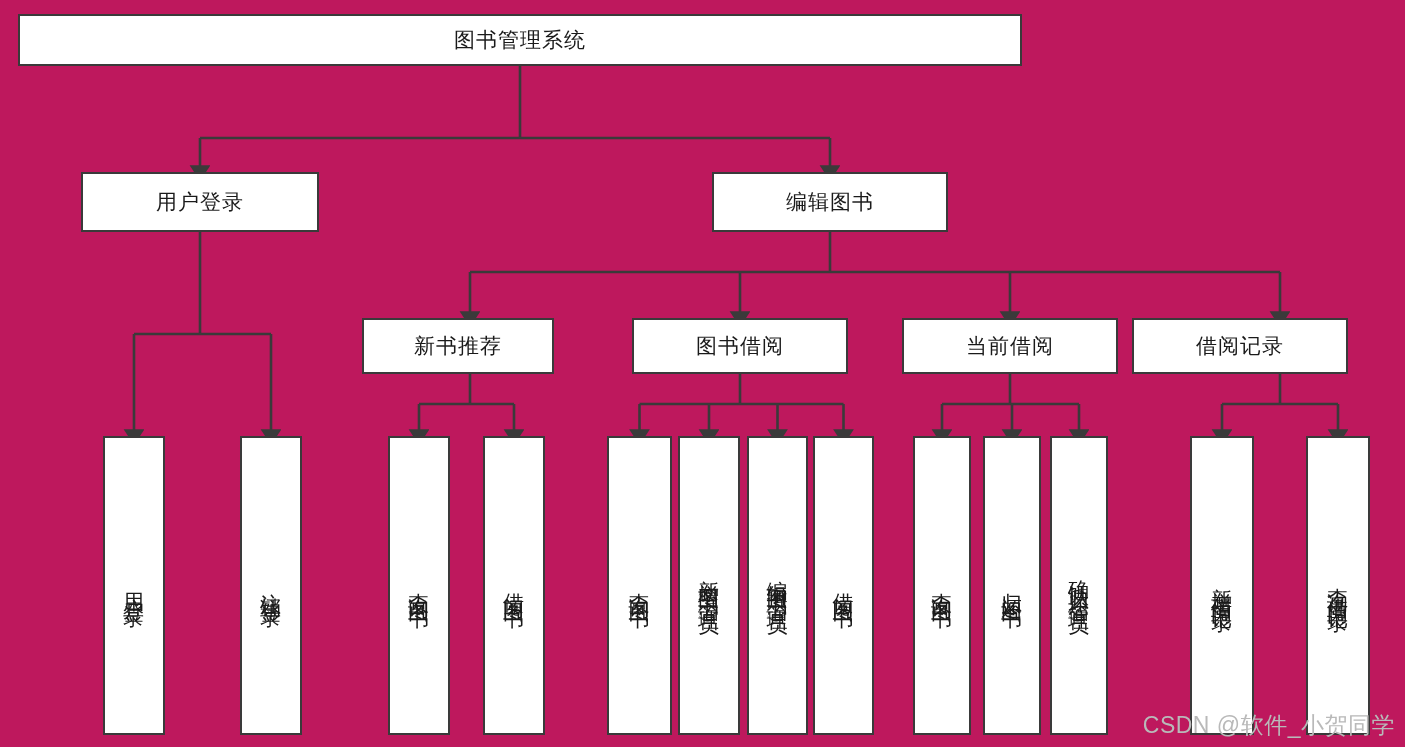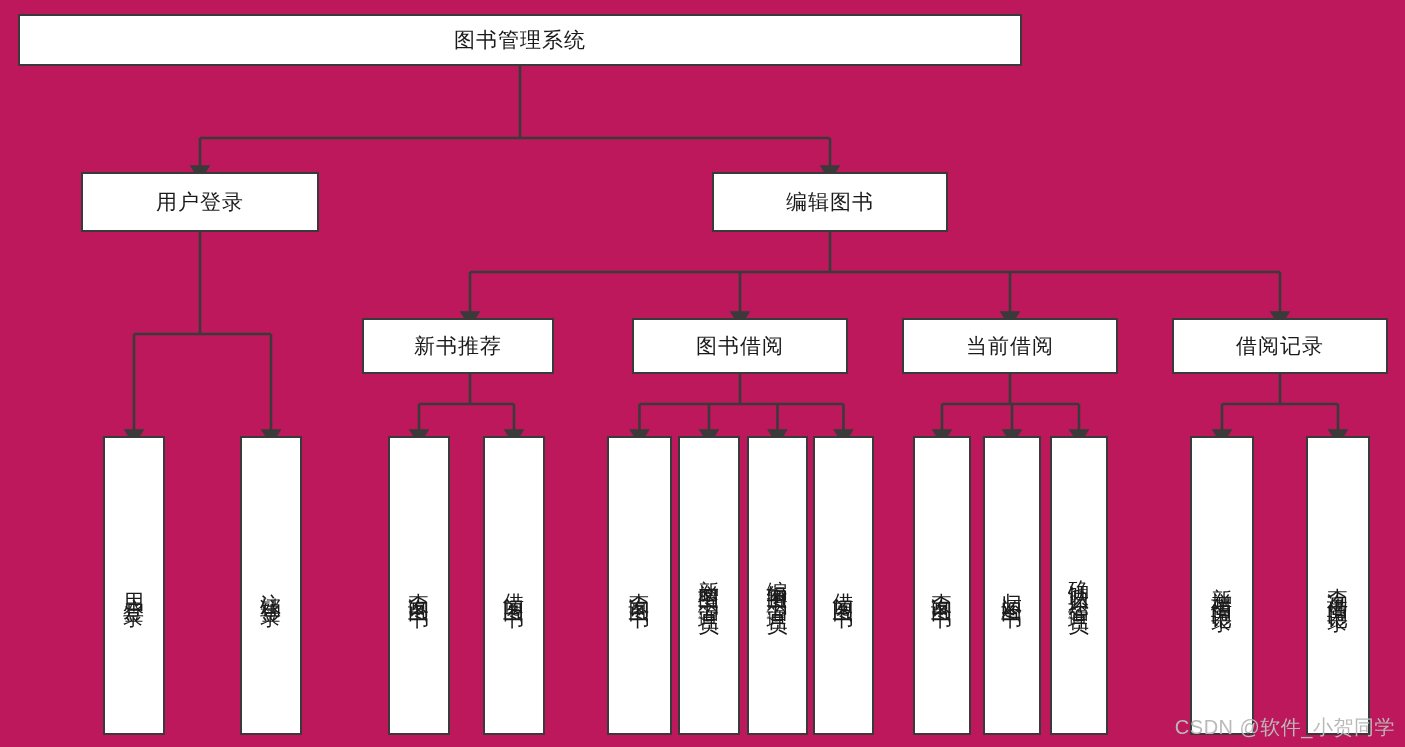--- a/index.html
+++ b/index.html
@@ -49,21 +49,21 @@
     white-space: nowrap;
     text-align: center;
   }
   .node.horiz .htext {
     white-space: nowrap;
   }
   #watermark {
     position: absolute;
     right: 10px;
     bottom: 6px;
-    font-size: 20px;
+    font-size: 23px;
     color: #b9b9b9;
     white-space: nowrap;
     letter-spacing: 0.5px;
   }
 </style>
 </head>
 <body>
 
 <div id="canvas">
   <svg id="edges" viewBox="0 0 1405 747" xmlns="http://www.w3.org/2000/svg">
@@ -120,21 +120,21 @@
       </div>
       <div class="node horiz" style="left: 362px; top: 318px; width: 192px; height: 56px; border-color: rgb(58, 58, 58); color: rgb(26, 26, 26);">
         <span class="htext">新书推荐</span>
       </div>
       <div class="node horiz" style="left: 632px; top: 318px; width: 216px; height: 56px; border-color: rgb(58, 58, 58); color: rgb(26, 26, 26); align-items: center;">
         <span class="htext">图书借阅</span>
       </div>
       <div class="node horiz" style="left: 902px; top: 318px; width: 216px; height: 56px; border-color: rgb(58, 58, 58); color: rgb(26, 26, 26); text-align: right;">
         <span class="htext">当前借阅</span>
       </div>
-      <div class="node horiz" style="left: 1172px; top: 318px; width: 216px; height: 56px; border-color: rgb(58, 58, 58); color: rgb(26, 26, 26);">
+      <div class="node horiz" style="left: 1132px; top: 318px; width: 216px; height: 56px; border-color: rgb(58, 58, 58); color: rgb(26, 26, 26);">
         <span class="htext">借阅记录</span>
       </div>
       <div class="node vert" style="left: 103px; top: 436px; width: 62px; height: 299px; border-color: rgb(58, 58, 58); color: rgb(26, 26, 26);">
         <span class="vtext">用户登录</span>
       </div>
       <div class="node vert" style="left: 240px; top: 436px; width: 62px; height: 299px; border-color: rgb(58, 58, 58); color: rgb(26, 26, 26);">
         <span class="vtext">注销登录</span>
       </div>
       <div class="node vert" style="left: 388px; top: 436px; width: 62px; height: 299px; border-color: rgb(58, 58, 58); color: rgb(26, 26, 26);">
         <span class="vtext">查询图书</span>

